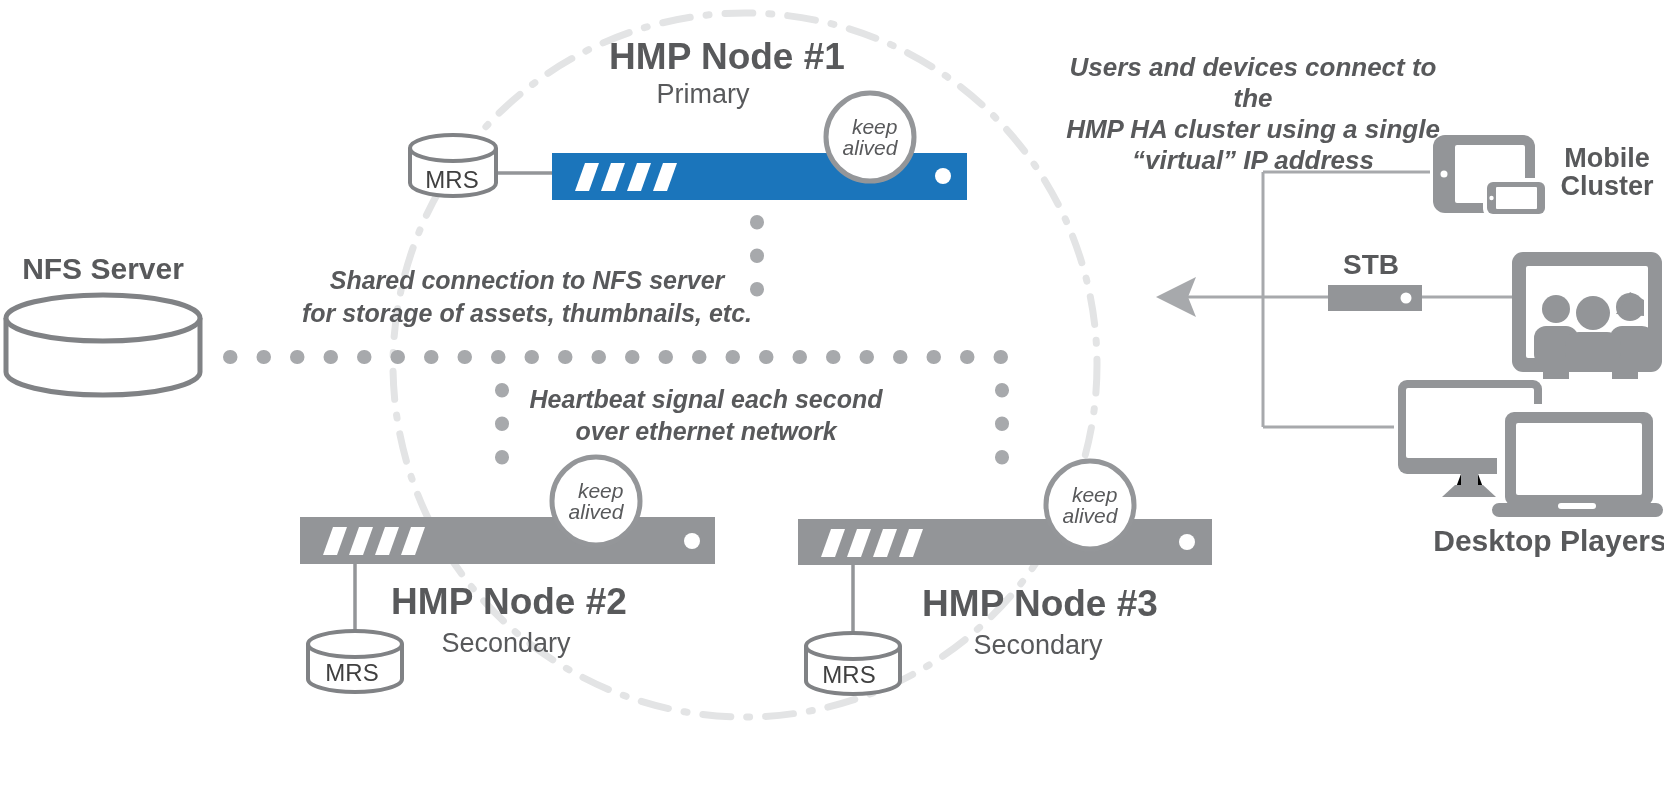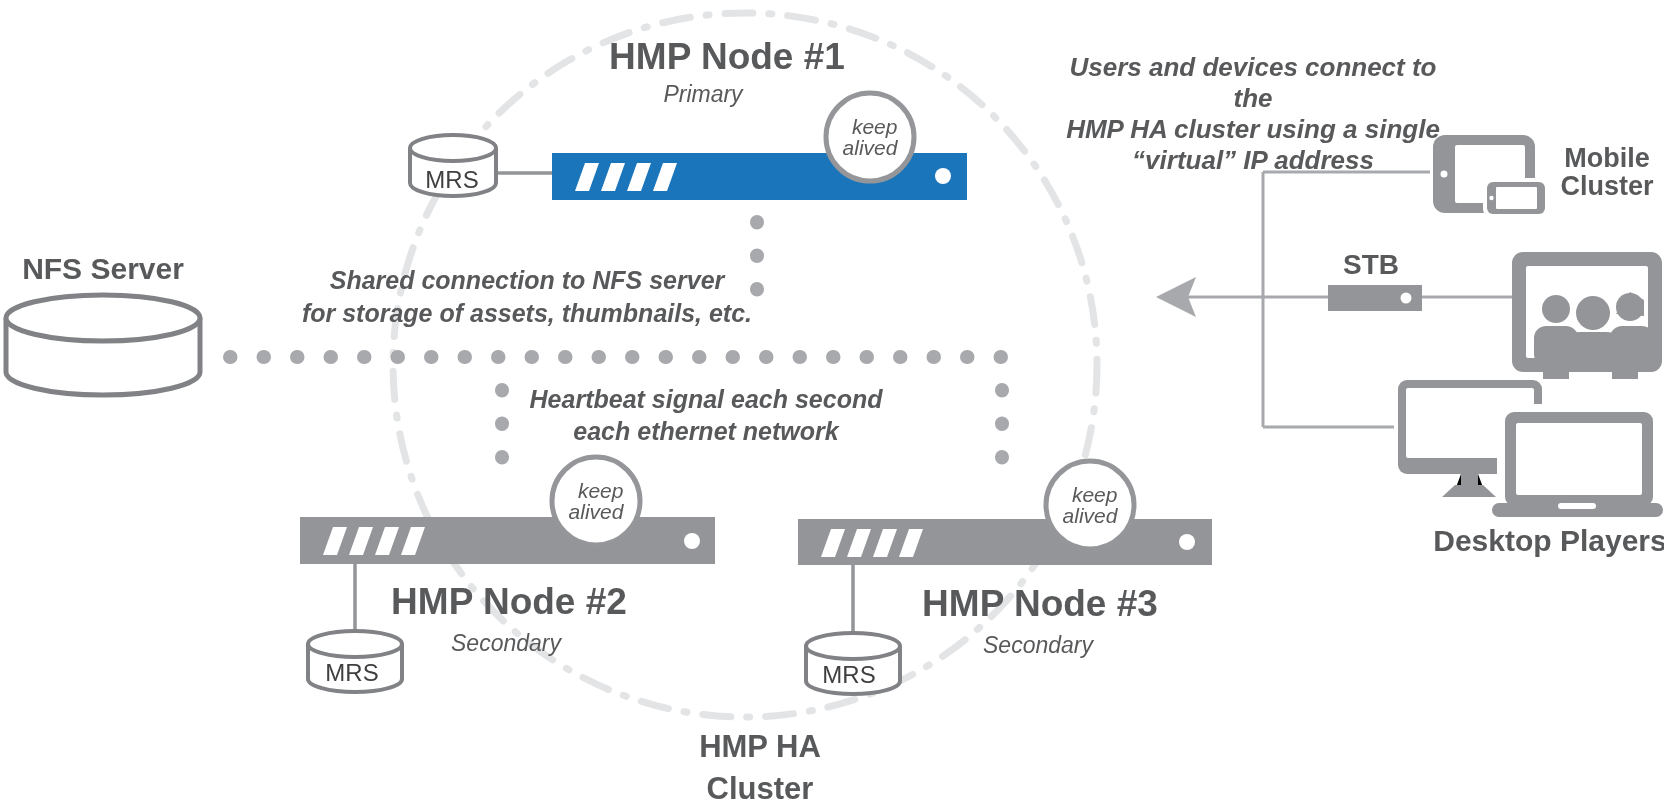--- a/index.html
+++ b/index.html
@@ -4,21 +4,21 @@
 <style>
   html,body{margin:0;padding:0;background:#ffffff;}
   #stage{
     position:relative;width:1664px;height:810px;background:#ffffff;overflow:hidden;
     font-family:"Liberation Sans","DejaVu Sans",sans-serif;color:#58595b;
   }
   #bg{position:absolute;left:0;top:0;}
   .txt{position:absolute;transform:translate(-50%,-50%);white-space:nowrap;}
   .bold{font-weight:700;}
   .node-title{font-size:37px;font-weight:700;color:#58595b;}
-  .node-role{font-size:23px;font-style:italic;color:#58595b;}
+  .node-role{font-size:27px;color:#58595b;}
   .badge-txt{font-size:21px;line-height:21px;font-style:italic;text-align:right;color:#58595b;}
   .db-label{font-size:24px;color:#404040;}
   .note{position:absolute;font-size:25px;font-style:italic;color:#58595b;line-height:33px;}
   .center{text-align:center;transform:translateX(-50%);font-weight:bold;}
   .dev-label{font-weight:700;color:#58595b;}
 </style>
 </head>
 <body>
 
 <div id="stage">
@@ -176,40 +176,36 @@
   <div class="txt db-label" style="left:352px;top:673px;">MRS</div>
 
   <div class="txt node-title" style="left:1040px;top:604px;">HMP Node #3</div>
   <div class="txt node-role" style="left:1038px;top:645px;">Secondary</div>
   <div class="txt badge-txt" style="left:1090px;top:505px;">
     <div>keep</div>
     <div>alived</div>
   </div>
   <div class="txt db-label" style="left:849px;top:675px;">MRS</div>
 
-  <div class="txt bold" style="left:760px;top:768px;font-size:31px;text-align:center;line-height:42px;">
-    <div>HMP HA</div>
-    <div>Cluster</div>
-  </div>
 
   <div class="note center" style="left:1253px;top:52px;font-size:26px;line-height:31px;">
     <div>Users and devices connect to the</div>
     <div>HMP HA cluster using a single</div>
     <div>“virtual” IP address</div>
   </div>
 
   <div class="note center" style="left:527px;top:264px;">
     <div>Shared connection to NFS server</div>
     <div>for storage of assets, thumbnails, etc.</div>
   </div>
 
 
   <div class="note center" style="left:706px;top:383px;line-height:32px;">
     <div>Heartbeat signal each second</div>
-    <div>each ethernet network</div>
+    <div>over ethernet network</div>
   </div>
 
   <div class="txt dev-label" style="left:1607px;top:172px;font-size:27px;line-height:28px;text-align:center;">
     <div>Mobile</div>
     <div>Cluster</div>
   </div>
   <div class="txt dev-label" style="left:1371px;top:265px;font-size:28px;">STB</div>
   <div class="txt dev-label" style="left:1550px;top:541px;font-size:30px;">Desktop Players</div>
 
 </div>

